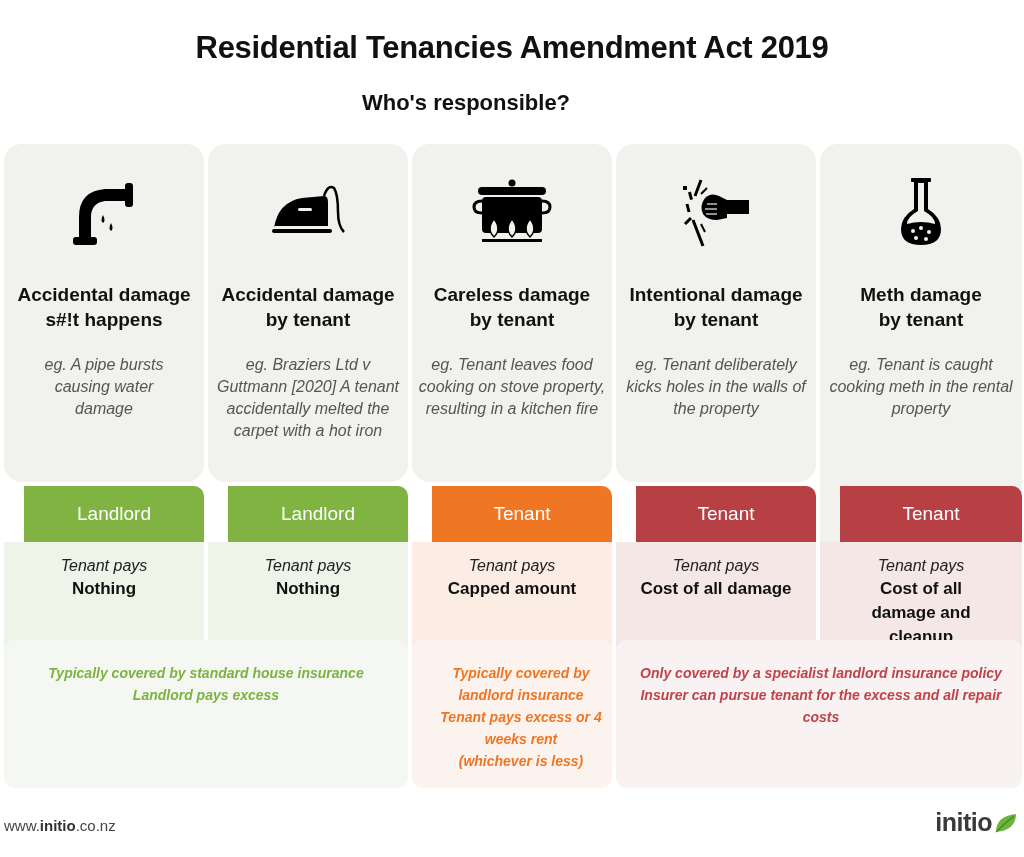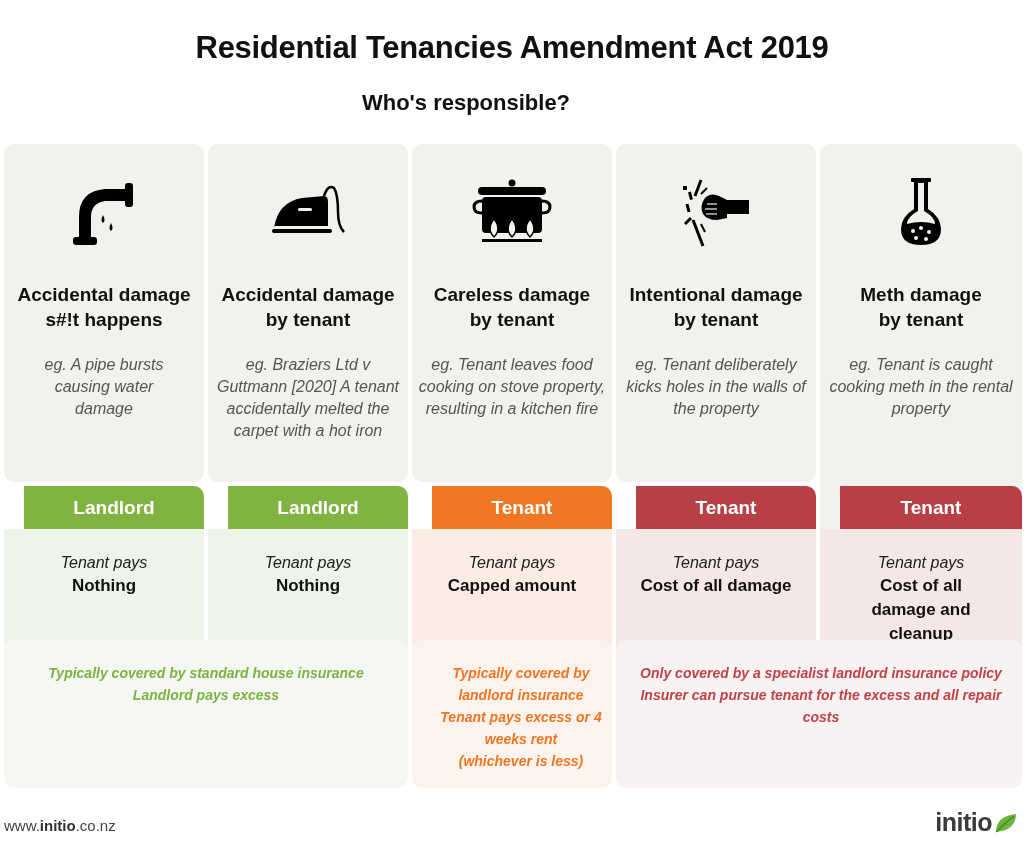--- a/index.html
+++ b/index.html
@@ -5,33 +5,33 @@
     * { box-sizing: border-box; margin: 0; padding: 0; }
     html, body { width: 1024px; height: 857px; background: #ffffff; overflow: hidden; }
     body { font-family: "Liberation Sans", "DejaVu Sans", sans-serif; color: #111; position: relative; }
 
     .title { position: absolute; top: 30px; left: 0; width: 1024px; text-align: center;
              font-size: 31px; font-weight: bold; letter-spacing: -0.3px; }
     .subtitle { position: absolute; top: 90px; left: 0; width: 932px; text-align: center;
                 font-size: 22px; font-weight: bold; color: #111; }
 
     .grid { position: absolute; top: 144px; left: 4px; width: 1018px; }
-    .card { position: absolute; background: #f1f1ed; border-radius: 10px; }
+    .card { position: absolute; background: #f1f1ed; border-radius: 18px; }
     .icon-wrap { position: absolute; top: 30px; left: 0; width: 100%; height: 75px;
                  display: flex; justify-content: center; align-items: center; }
     .icon-wrap svg { display: block; }
     .card-heading { position: absolute; top: 138px; left: 0; width: 100%; text-align: center;
                     font-size: 19px; font-weight: bold; line-height: 25px; color: #111; }
     .card-example { position: absolute; top: 210px; left: 6px; right: 6px; text-align: center;
                     font-size: 16px; font-style: italic; line-height: 22px; color: #555; }
 
     .resp { position: absolute; border-radius: 10px; overflow: hidden; }
-    .resp-head { height: 43px; display: flex; align-items: center; justify-content: center;
-                 color: #fff; font-weight: bold; font-size: 19px; margin-left: 20px; }
-    .resp-body { padding-top: 23px; text-align: center; height: 131px; }
+    .resp-head { height: 56px; display: flex; align-items: center; justify-content: center;
+                 color: #fff; font-weight: normal; font-size: 19px; margin-left: 20px; }
+    .resp-body { padding-top: 13px; text-align: center; height: 131px; }
     .pays-label { font-size: 16px; font-style: italic; color: #222; line-height: 22px; }
     .pays-value { font-size: 17px; font-weight: bold; color: #111; line-height: 24px; }
 
     .green .resp-head { background: #80b342; }
     .green .resp-body { background: #eef4e7; }
     .orange .resp-head { background: #ef7622; }
     .orange .resp-body { background: #fcede4; }
     .red .resp-head { background: #b64044; }
     .red .resp-body { background: #f6e7e7; }
 

